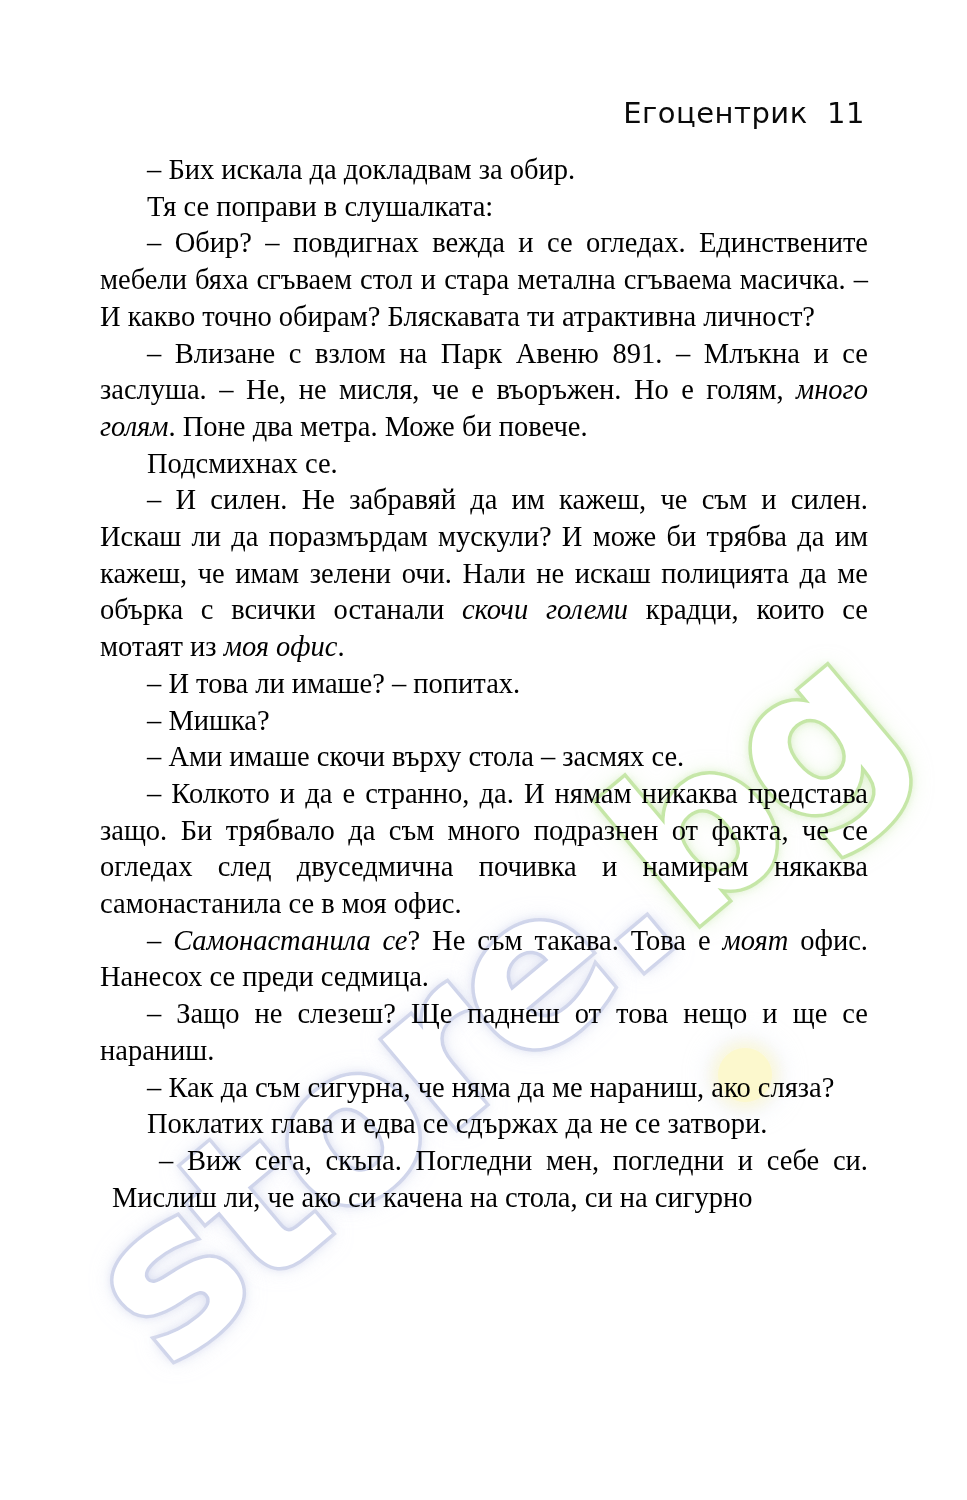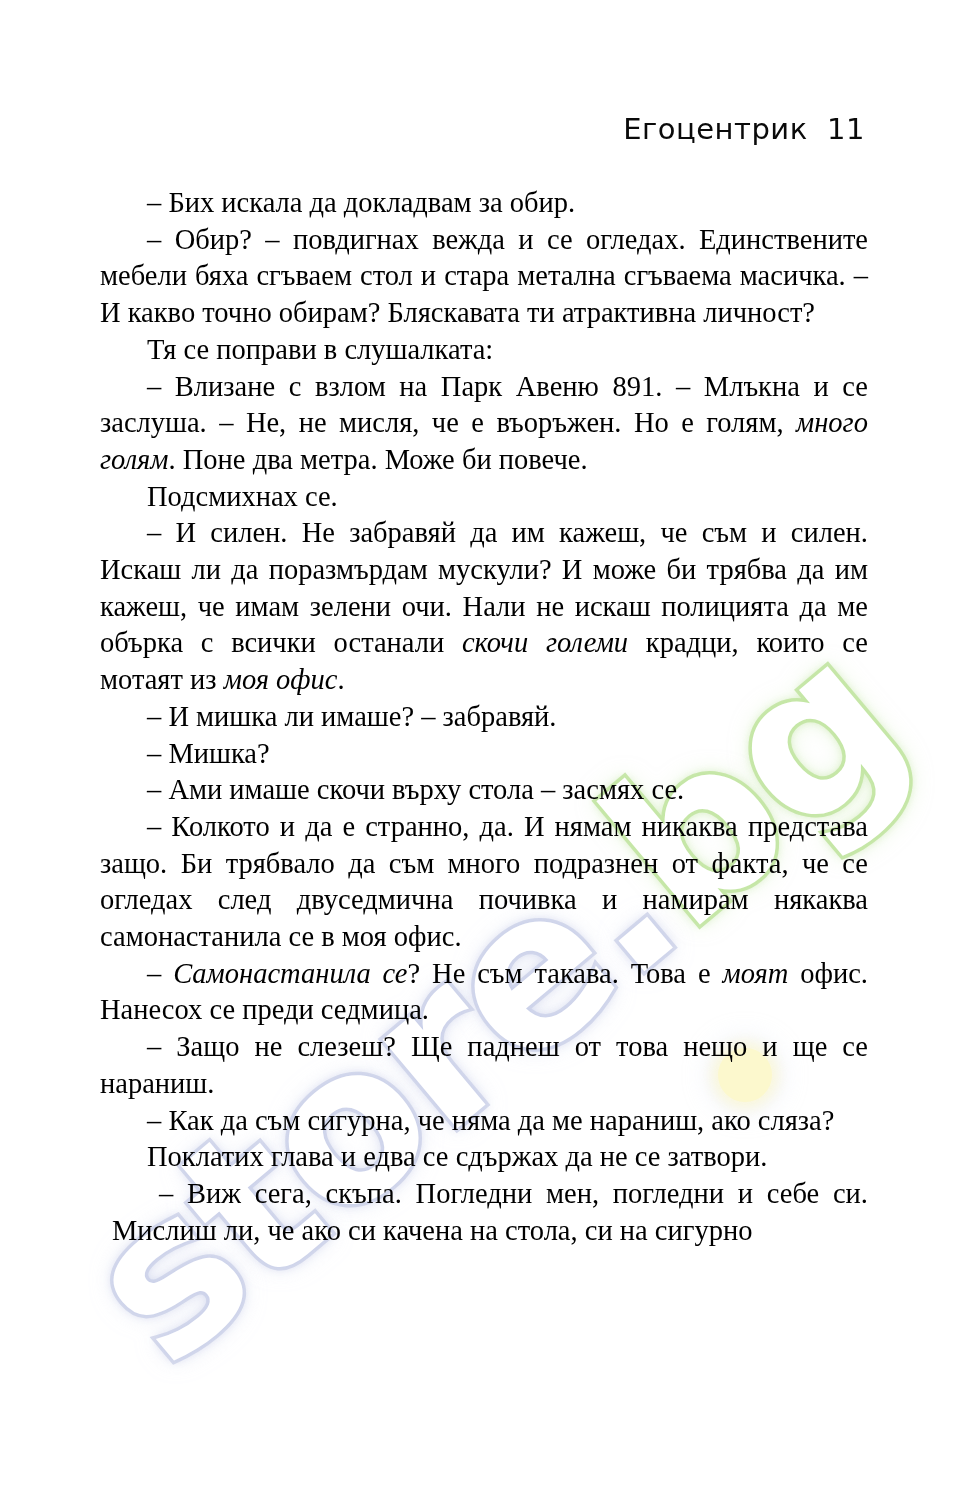--- a/index.html
+++ b/index.html
@@ -64,36 +64,36 @@
     border-radius: 50%;
     background: #fcf8cd;
     box-shadow: 0 0 14px 6px rgba(252,248,205,0.75),
                 0 0 26px 10px rgba(215,220,240,0.35);
   }
 
   
   #running-header {
     position: absolute;
     left: 100px;
-    top: 112px;
+    top: 96px;
     width: 765px;
     text-align: right;
     font-family: "DejaVu Sans", sans-serif;
     font-size: 29px;
     letter-spacing: 0.5px;
     color: #0a0a0a;
     z-index: 3;
     white-space: pre;
   }
 
   
   #body-text {
     position: absolute;
     left: 100px;
-    top: 185px;
+    top: 152px;
     width: 768px;
     z-index: 2;
     font-size: 28.5px;
     line-height: 36.7px;
     color: #000000;
     text-align: justify;
     text-justify: inter-word;
     hyphens: manual;
   }
   #body-text p {
@@ -115,26 +115,26 @@
 
   <div id="watermark">
     <div class="wm-text"><span class="wm-store">store.</span><span class="wm-bg">bg</span></div>
     <div id="wm-dot"></div>
   </div>
 
   <div id="running-header">Егоцентрик  11</div>
 
   <div id="body-text">
       <p><span>– Бих искала да докладвам за обир.</span></p>
+      <p><span>Тя се поправи в слушалката:</span></p>
       <p><span>– Обир? – повдигнах вежда и се огледах. Единстве­ните мебели бяха сгъваем стол и стара метална сгъваема ма­сичка. – И какво точно обирам? Бляскавата ти атрактивна личност?</span></p>
-      <p><span>Тя се поправи в слушалката:</span></p>
       <p><span>– Влизане с взлом на Парк Авеню 891. – Млъкна и се заслуша. – Не, не мисля, че е въоръжен. Но е голям, </span><em>много голям</em><span>. Поне два метра. Може би повече.</span></p>
       <p><span>Подсмихнах се.</span></p>
       <p><span>– И силен. Не забравяй да им кажеш, че съм и силен. Искаш ли да поразмърдам мускули? И може би трябва да им кажеш, че имам зелени очи. Нали не искаш полиция­та да ме обърка с всички останали </span><em>скочи големи</em><span> крадци, които се мотаят из </span><em>моя офис</em><span>.</span></p>
-      <p><span>– И мишка ли имаше? – забравяй.</span></p>
+      <p><span>– И това ли имаше? – попитах.</span></p>
       <p><span>– Мишка?</span></p>
       <p><span>– Ами имаше скочи върху стола – засмях се.</span></p>
       <p><span>– Колкото и да е странно, да. И нямам никаква пред­става защо. Би трябвало да съм много подразнен от факта, че се огледах след двуседмична почивка и намирам ня­каква самонастанила се в моя офис.</span></p>
       <p><span>– </span><em>Самонастанила се</em><span>? Не съм такава. Това е </span><em>моят</em><span> офис. Нанесох се преди седмица.</span></p>
       <p><span>– Защо не слезеш? Ще паднеш от това нещо и ще се нараниш.</span></p>
       <p><span>– Как да съм сигурна, че няма да ме нараниш, ако сляза?</span></p>
       <p><span>Поклатих глава и едва се сдържах да не се затвори.</span></p>
       <p><span>– Виж сега, скъпа. Погледни мен, погледни и себе си. Мислиш ли, че ако си качена на стола, си на сигурно</span></p>
     </div>
 

